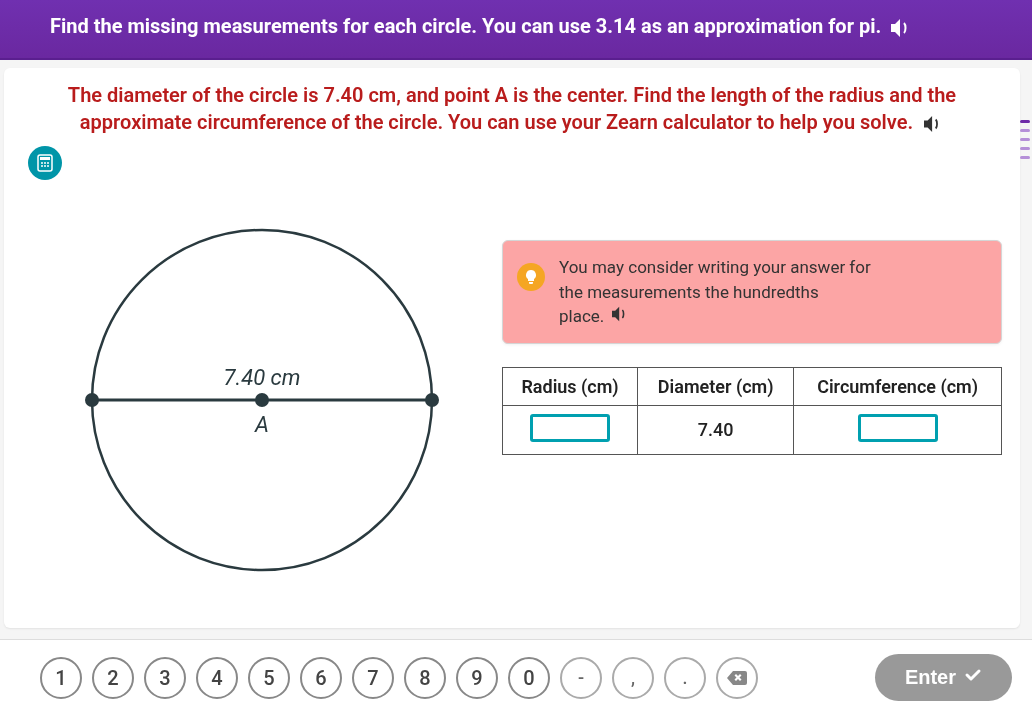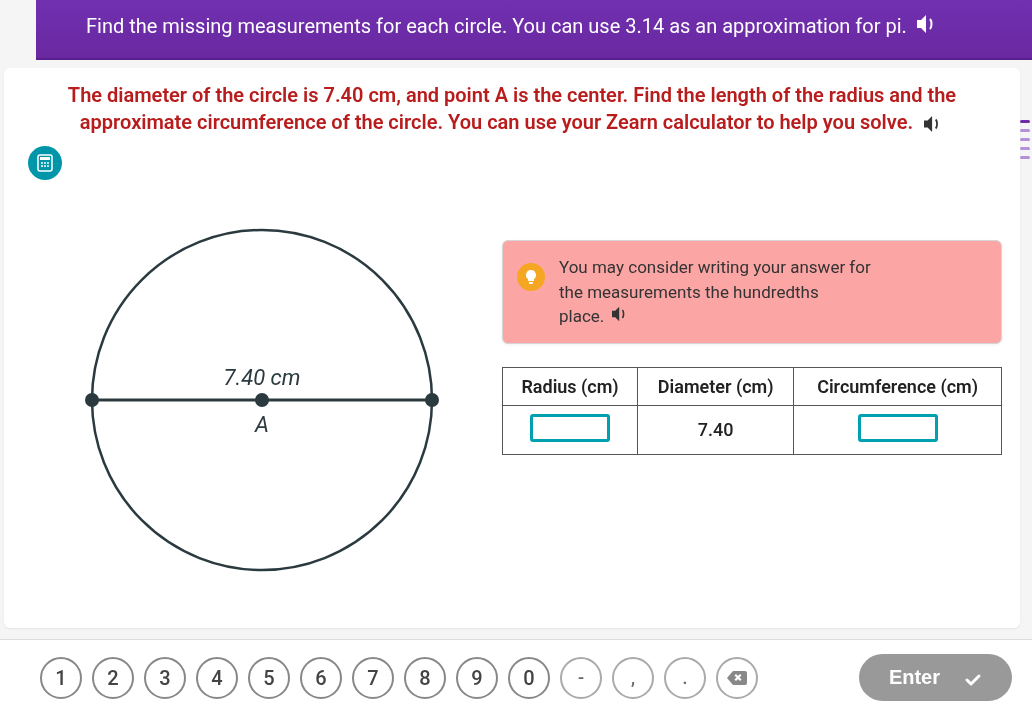--- a/index.html
+++ b/index.html
@@ -10,25 +10,24 @@
     height: 721px;
     overflow: hidden;
     position: relative;
   }
   .header-bar {
     background: #6e2ca8;
     background: linear-gradient(to bottom, #7030b0, #6a28a0);
     color: #fff;
     padding: 14px 20px 20px 50px;
     font-size: 20px;
-    font-weight: 400;
+    font-weight: 700;
     border-bottom: 2px solid #5a1f8f;
     display: flex;
-    align-items: flex-start;
-    margin-left: 36px;
+    align-items: flex-end;
   }
   .header-audio-icon { margin-left: 8px; display:inline-flex; }
   .content-card {
     background: #fff;
     margin: 8px 12px 0 4px;
     border-radius: 6px;
     padding: 14px 18px 12px 18px;
     position: relative;
     height: 560px;
     box-shadow: 0 1px 2px rgba(0,0,0,.08);
@@ -130,21 +129,21 @@
   .key-back { border-color:#aaa; }
   .enter-btn {
     margin-left: auto;
     background: #999;
     color: #fff;
     border: none;
     border-radius: 24px;
     padding: 12px 30px;
     font-size: 20px;
     font-weight: 600;
-    display: flex; align-items: flex-end; gap: 24px;
+    display: flex; align-items: flex-start; gap: 8px;
     cursor: pointer;
   }
   .side-dots {
     position: absolute;
     right: 0; top: 120px;
     width: 14px;
     display:flex; flex-direction:column; gap:6px;
     align-items:center;
   }
   .side-dots .dash { width:10px; height:3px; background:#6e2ca8; border-radius:2px;}

